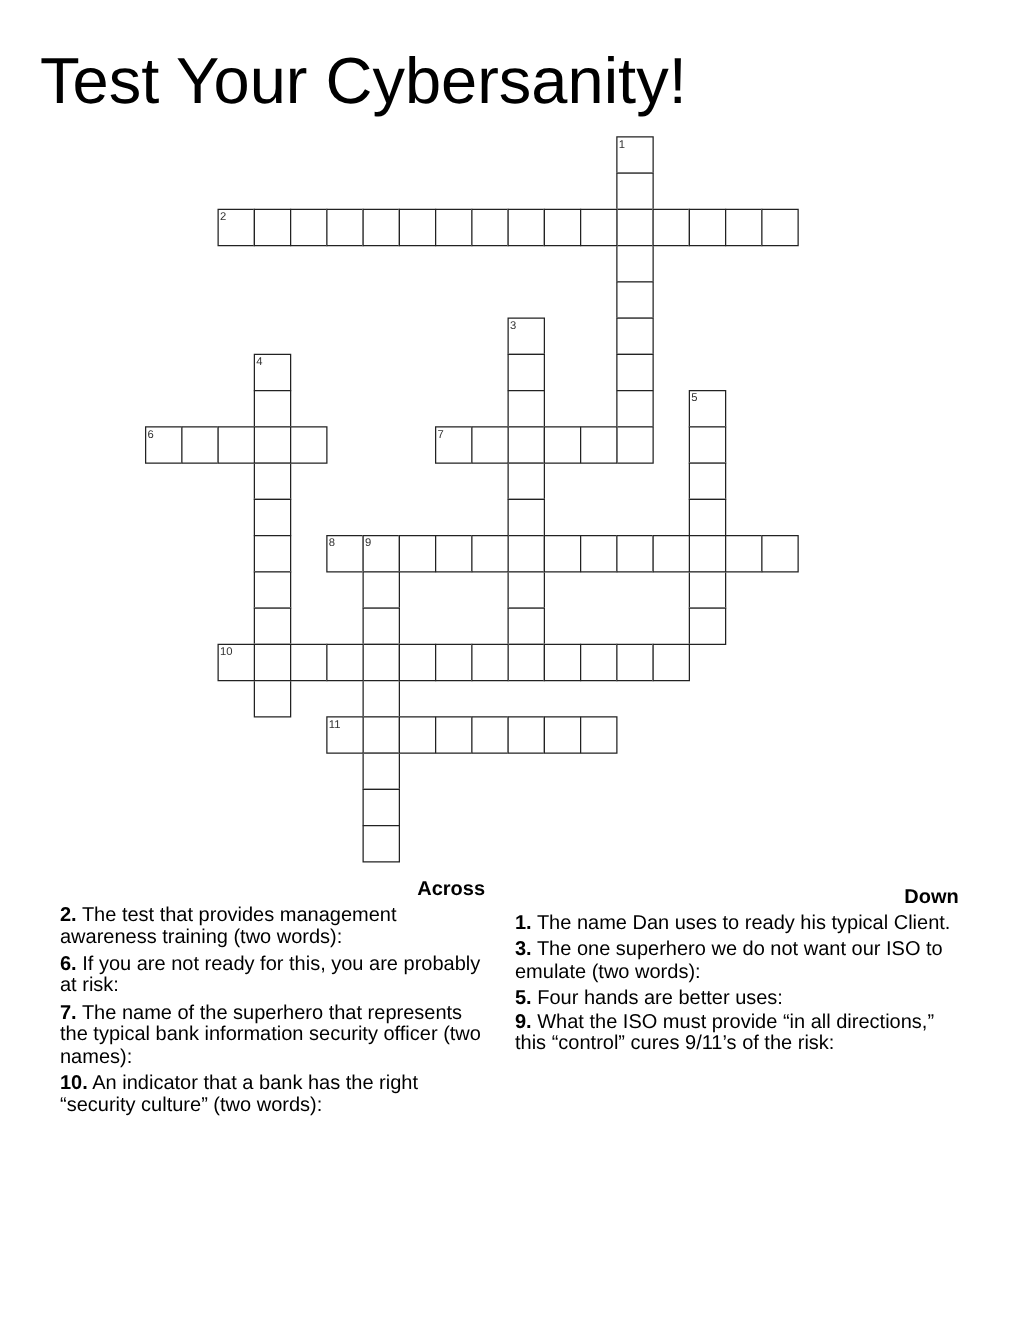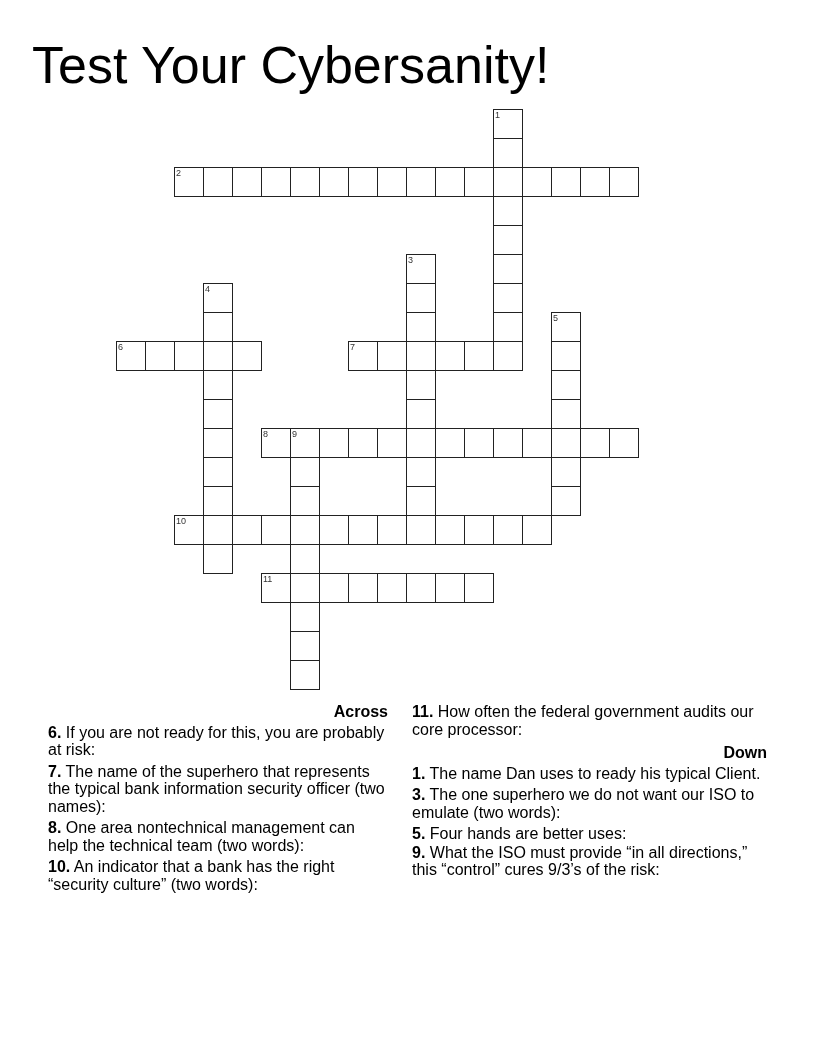--- a/index.html
+++ b/index.html
@@ -139,26 +139,25 @@
     <div class="cell" style="left: 320px; top: 574px; width: 30px; height: 30px;"></div>
     <div class="cell" style="left: 349px; top: 574px; width: 30px; height: 30px;"></div>
     <div class="cell" style="left: 378px; top: 574px; width: 30px; height: 30px;"></div>
     <div class="cell" style="left: 407px; top: 574px; width: 30px; height: 30px;"></div>
     <div class="cell" style="left: 436px; top: 574px; width: 30px; height: 30px;"></div>
     <div class="cell" style="left: 465px; top: 574px; width: 30px; height: 30px;"></div>
   </div>
 
 <div class="clues col-left">
   <div class="heading">Across</div>
+  <div class="clue"><b>2.</b><span> The test that provides management awareness training (two words):</span></div>
   <div class="clue"><b>6.</b><span> If you are not ready for this, you are probably at risk:</span></div>
   <div class="clue"><b>7.</b><span> The name of the superhero that represents the typical bank information security officer (two names):</span></div>
-  <div class="clue"><b>8.</b><span> One area nontechnical management can help the technical team (two words):</span></div>
   <div class="clue"><b>10.</b><span> An indicator that a bank has the right “security culture” (two words):</span></div>
 </div>
 
 <div class="clues col-right">
-  <div class="clue"><b>11.</b><span> How often the federal government audits our core processor:</span></div>
   <div class="heading down">Down</div>
   <div class="clue"><b>1.</b><span> The name Dan uses to ready his typical Client.</span></div>
   <div class="clue"><b>3.</b><span> The one superhero we do not want our ISO to emulate (two words):</span></div>
   <div class="clue" style="margin-bottom:1px"><b>5.</b><span> Four hands are better uses:</span></div>
-  <div class="clue"><b>9.</b><span> What the ISO must provide “in all directions,” this “control” cures 9/3’s of the risk:</span></div>
+  <div class="clue"><b>9.</b><span> What the ISO must provide “in all directions,” this “control” cures 9/11’s of the risk:</span></div>
 </div>
 
 </body></html>

